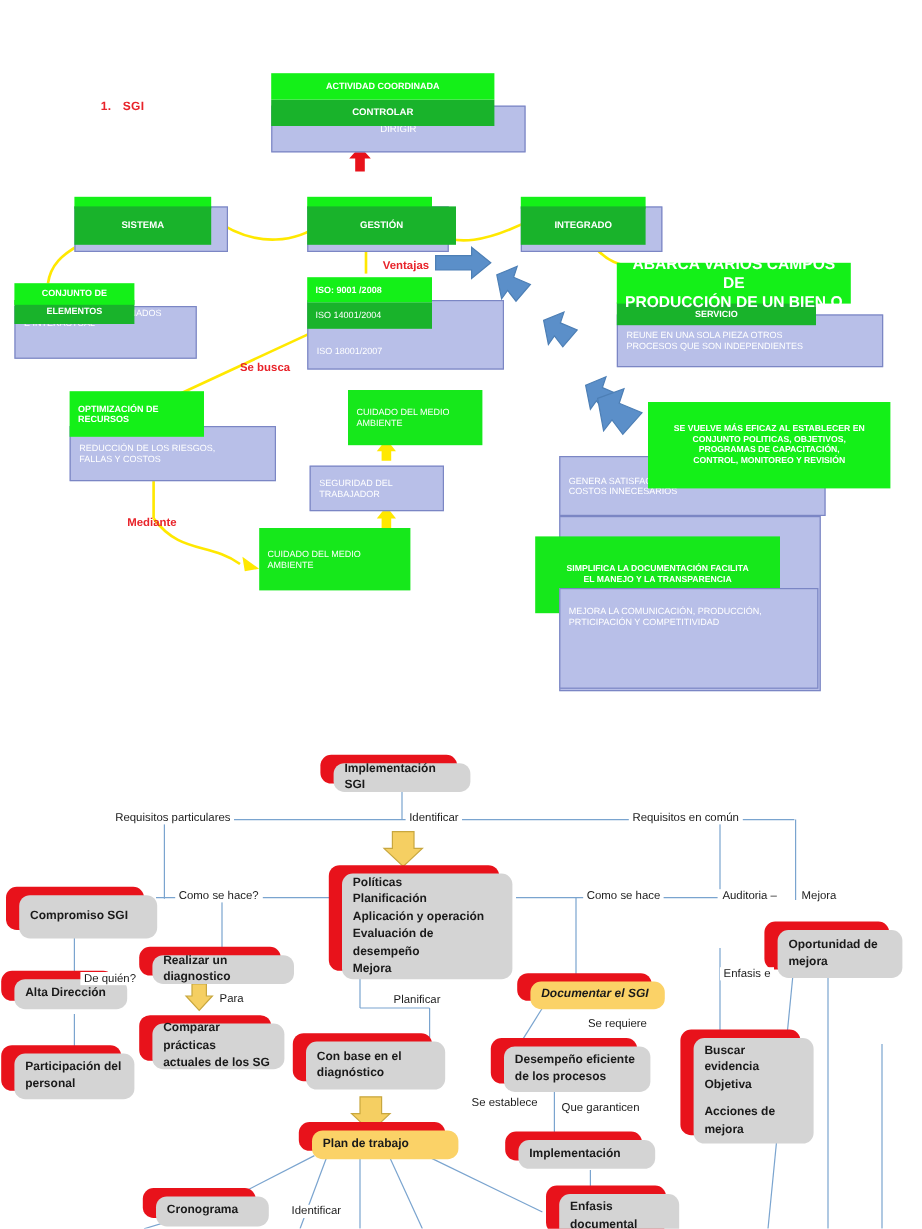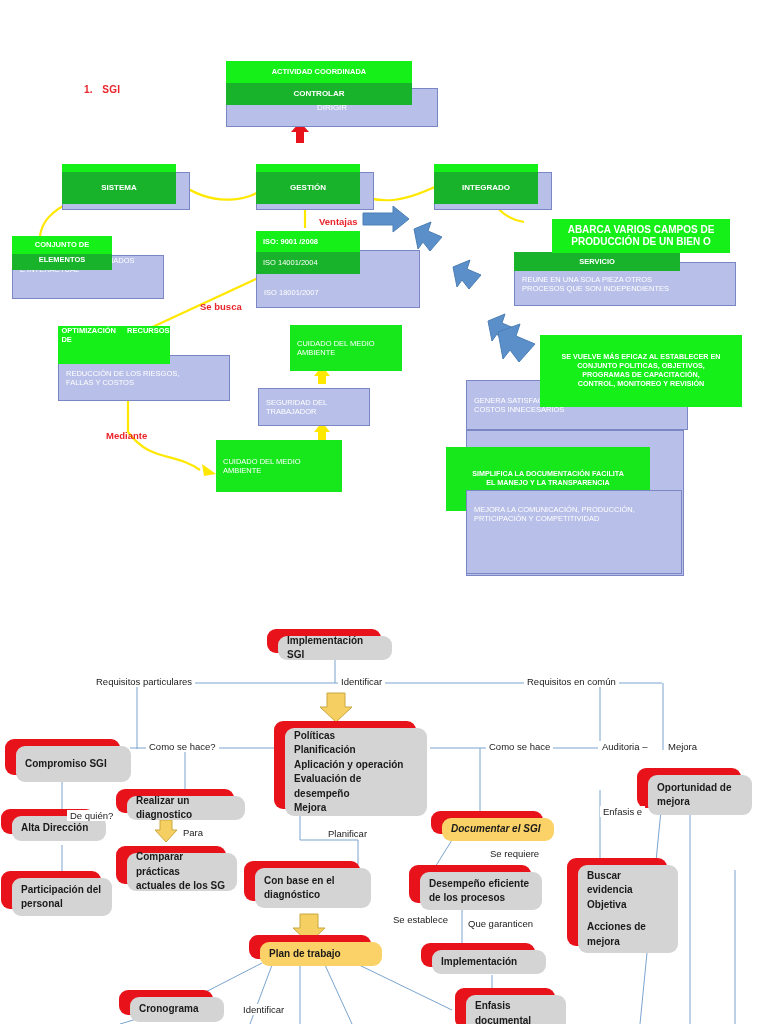--- a/index.html
+++ b/index.html
@@ -104,21 +104,21 @@
   <div class="blk grn-d t-bold" style="left:62px;top:172px;width:114px;height:32px;font-size:8px;">
     <span>SISTEMA</span>
   </div>
 
   <div class="blk lav" style="left:256px;top:172px;width:118px;height:38px;">
       <span></span>
     </div>
   <div class="blk grn-b" style="left:256px;top:164px;width:104px;height:10px;">
       <span></span>
     </div>
-  <div class="blk grn-d t-bold" style="left:256px;top:172px;width:104px;height:32px;font-size:8px;">
+  <div class="blk grn-d t-bold" style="left:256px;top:172px;width:124px;height:32px;font-size:8px;">
     <span>GESTIÓN</span>
   </div>
 
   <div class="blk lav" style="left:434px;top:172px;width:118px;height:38px;">
       <span></span>
     </div>
   <div class="blk grn-b" style="left:434px;top:164px;width:104px;height:10px;">
       <span></span>
     </div>
   <div class="blk grn-d t-bold" style="left:434px;top:172px;width:104px;height:32px;font-size:8px;">
@@ -146,30 +146,30 @@
     <span>ISO:  9001 /2008</span>
   </div>
 
   <div class="blk lav t-left" style="left:514px;top:262px;width:222px;height:44px;font-size:7.5px;flex-direction:column;align-items:flex-start;justify-content:center;">
     <span>REUNE EN UNA SOLA PIEZA OTROS</span>
     <span>PROCESOS QUE SON INDEPENDIENTES</span>
   </div>
   <div class="blk grn-d t-bold" style="left:514px;top:252px;width:166px;height:19px;font-size:7.5px;">
     <span>SERVICIO</span>
   </div>
-  <div class="blk grn-b t-bold" style="left:514px;top:219px;width:178px;height:34px;font-size:10px;flex-direction:column;margin-left:38px;">
+  <div class="blk grn-b t-bold" style="left:514px;top:219px;width:195px;height:34px;font-size:13px;flex-direction:column;">
     <span>ABARCA VARIOS CAMPOS DE</span>
     <span>PRODUCCIÓN DE UN BIEN O</span>
   </div>
 
   <div class="blk lav t-left" style="left:58px;top:355px;width:172px;height:46px;font-size:7.5px;flex-direction:column;align-items:flex-start;justify-content:center;">
     <span>REDUCCIÓN DE LOS RIESGOS,</span>
     <span>FALLAS Y COSTOS</span>
   </div>
-  <div class="blk grn-b t-left t-bold" style="left:58px;top:326px;width:112px;height:38px;font-size:7.5px;flex-direction:row;align-items:flex-start;justify-content:center;">
+  <div class="blk grn-b t-left t-bold" style="left:58px;top:326px;width:112px;height:38px;font-size:7.5px;flex-direction:column;align-items:flex-start;justify-content:center;">
     <span>OPTIMIZACIÓN DE</span>
     <span>RECURSOS</span>
   </div>
 
   <div class="blk grn-s t-left" style="left:290px;top:325px;width:112px;height:46px;font-size:7.5px;flex-direction:column;align-items:flex-start;justify-content:center;">
     <span>CUIDADO DEL MEDIO</span>
     <span>AMBIENTE</span>
   </div>
 
   <div class="blk lav t-left" style="left:258px;top:388px;width:112px;height:38px;font-size:7.5px;flex-direction:column;align-items:flex-start;justify-content:center;">

